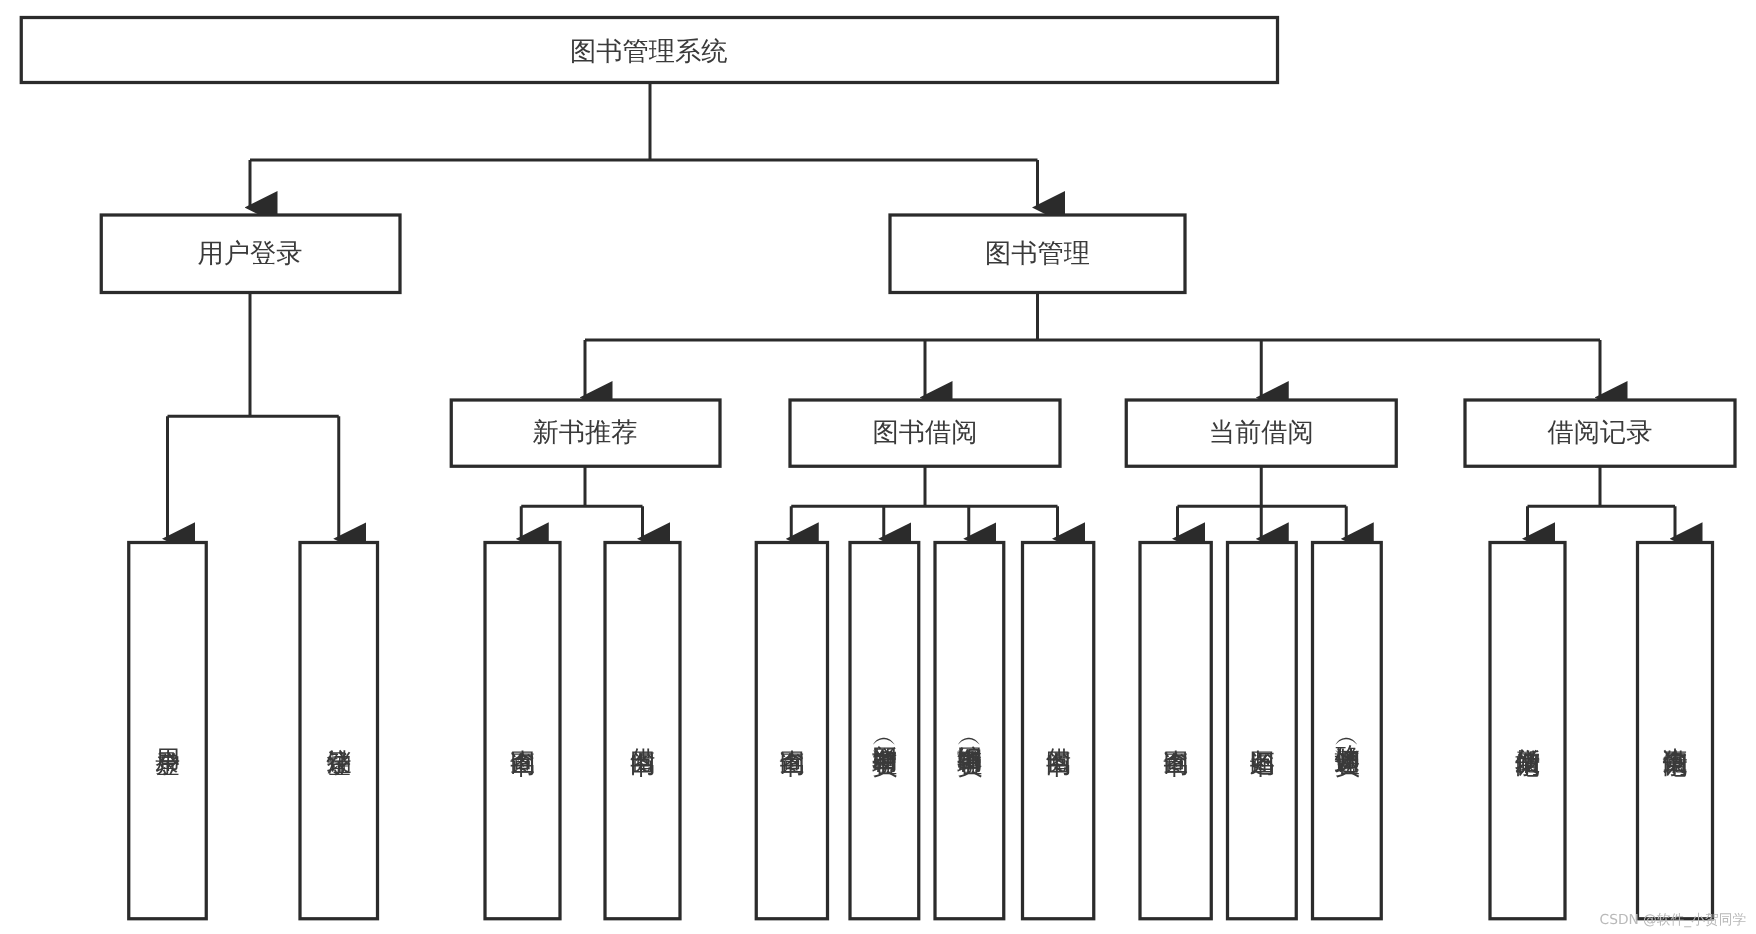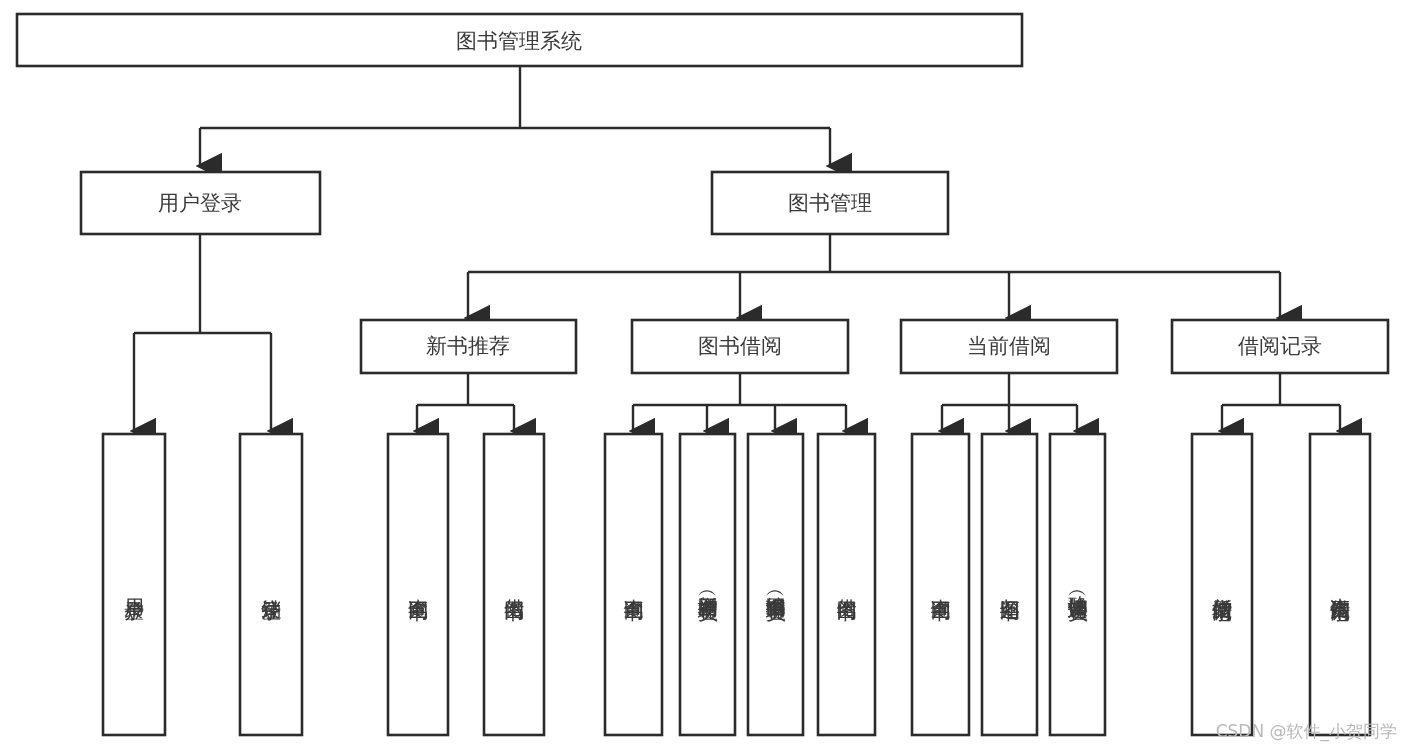--- a/index.html
+++ b/index.html
@@ -61,21 +61,21 @@
     text-orientation: upright;
     letter-spacing: 1px;
     white-space: nowrap;
     pointer-events: none;
   }
   .watermark {
     position: absolute;
     right: 8px;
     bottom: 4px;
     font-family: "DejaVu Sans", "Liberation Sans", sans-serif;
-    font-size: 17px;
+    font-size: 11px;
     color: #b9b9b9;
     white-space: nowrap;
   }
 </style>
 </head>
 <body>
 
 <div id="diagram-root">
 
   <svg class="diagram" viewBox="0 0 1405 747">

